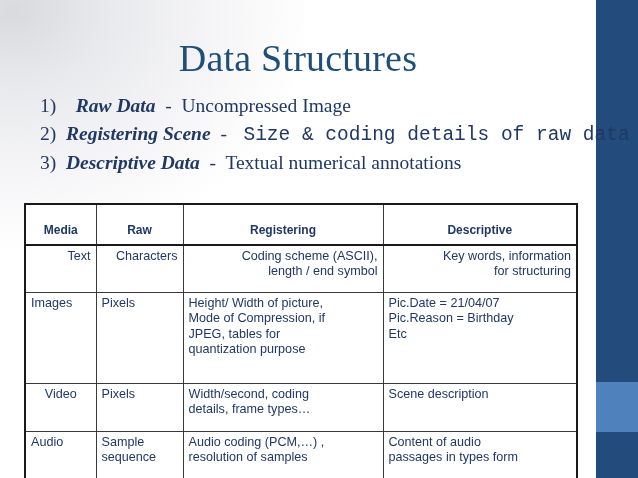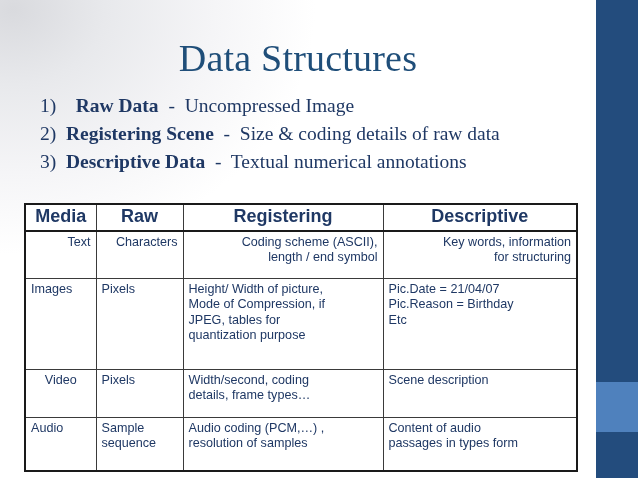--- a/index.html
+++ b/index.html
@@ -69,21 +69,21 @@
     font-family: "Liberation Serif", serif;
     color: #1f3864;
   }
   .bullet {
     font-size: 19.5px;
     line-height: 28px;
     white-space: nowrap;
     color: #1f3864;
   }
   .bullet .num { font-weight: normal; }
-  .bullet .term { font-weight: bold; }
+  .bullet .term { font-weight: bold; font-style: italic; }
   .bullet .desc { font-weight: normal; }
 
   
   .tbl-wrap {
     position: absolute;
     left: 24px;
     top: 203px;
     width: 552px;
   }
   table.data {
@@ -104,22 +104,22 @@
     color: #1f3864;
     font-family: "Liberation Sans", sans-serif;
     font-size: 12.6px;
     line-height: 15.5px;
     padding: 3px 5px 4px 5px;
     background: #ffffff;
   }
   table.data thead th {
     text-align: center;
     font-weight: bold;
-    font-size: 18px;
-    padding-top: 4px;
+    font-size: 12px;
+    padding-top: 18px;
     padding-bottom: 5px;
     border-bottom: 2px solid #1a1a1a;
   }
   td.media-text { text-align: left; }
   td.media-center { text-align: center; }
 
   tr.r-text td   { height: 39px; text-align: right; }
   tr.r-images td { height: 83px; }
   tr.r-video td  { height: 40px; }
   tr.r-audio td  { height: 45px; }
@@ -142,21 +142,21 @@
       <span class="num">1)</span>
       <span>&nbsp;</span>
       <span class="term" style="white-space: pre;"> Raw Data</span>
       <span class="desc" style="white-space: pre;"> -</span>
       <span class="desc" style="white-space: pre;"> Uncompressed Image</span>
     </div>
     <div class="bullet">
       <span class="num">2)</span>
       <span class="term" style="white-space: pre;"> Registering Scene</span>
       <span class="desc" style="white-space: pre;"> -</span>
-      <span class="desc" style="white-space: pre;"> Size &amp; coding details of raw data</span>
+      <span class="desc" style="white-space: pre; font-family: Liberation Mono, monospace;"> Size &amp; coding details of raw data</span>
     </div>
     <div class="bullet">
       <span class="num">3)</span>
       <span class="term" style="white-space: pre;"> Descriptive Data</span>
       <span class="desc" style="white-space: pre;"> -</span>
       <span class="desc" style="white-space: pre;"> Textual numerical annotations</span>
     </div>
   </div>
 
   <div class="tbl-wrap">

